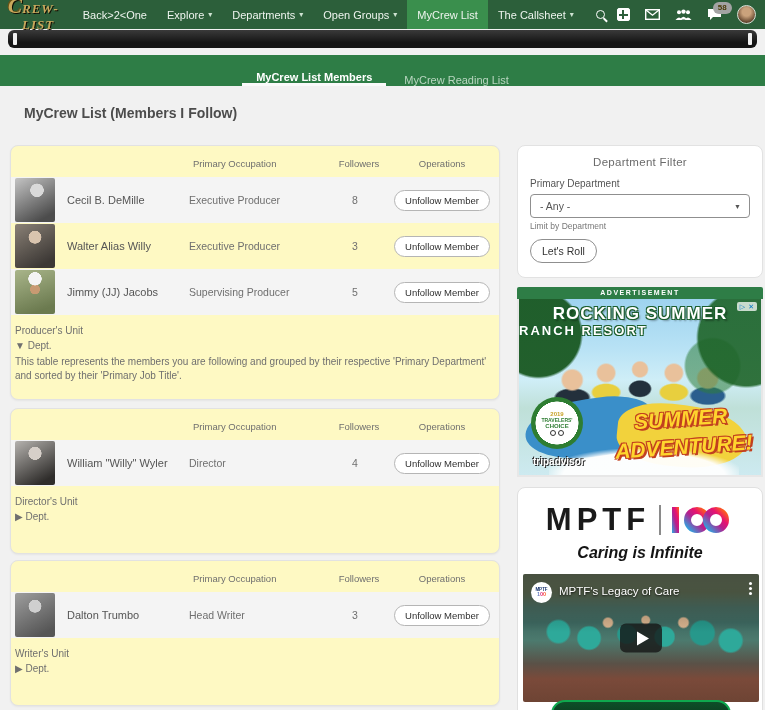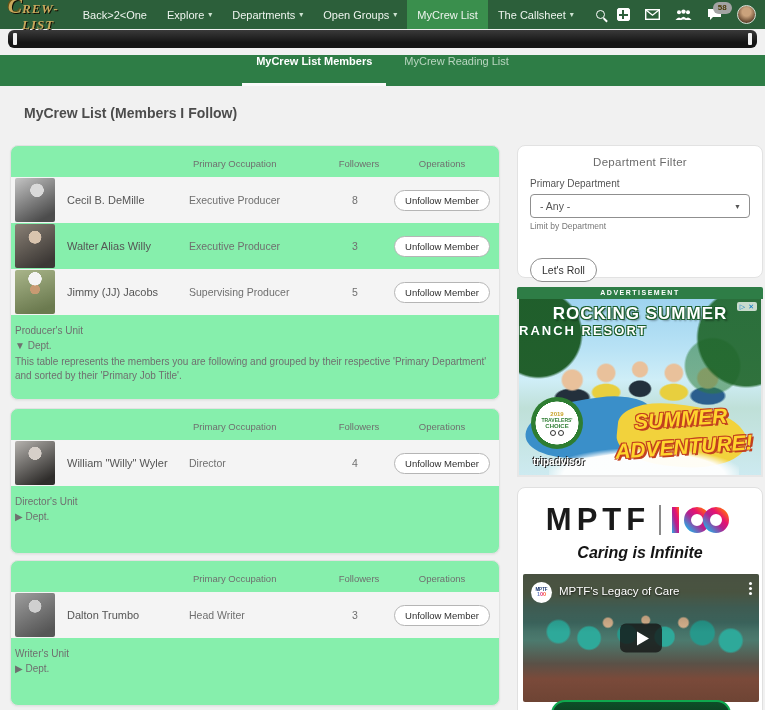--- a/index.html
+++ b/index.html
@@ -29,28 +29,28 @@
   .badge { position:absolute; top:-6px; right:-10px; background:#a3a3a3; color:#4a3a07; font-size:8px; font-weight:bold; padding:2px 5px; border-radius:8px; line-height:1; }
   .nav-avatar { width:19px; height:19px; border-radius:50%; border:1.5px solid #d8e2d8; background:radial-gradient(circle at 50% 35%, #caa27c 0 30%, #6b4c34 70%, #37281c 100%); cursor:pointer; }
 
   
   .blackbar { position:absolute; top:30px; left:8px; right:8px; height:18px; border-radius:6px; background:linear-gradient(180deg,#3a3a3a,#151515 70%); z-index:20; }
   .blackbar .tick-left,.blackbar .tick-right { position:absolute; top:3px; width:4px; height:12px; background:#f2f2f2; border-radius:1px; }
   .blackbar .tick-left { left:5px; } .blackbar .tick-right { right:5px; }
 
   
   .tabbar { position:absolute; top:55px; left:0; width:765px; height:31px; background:#2e7d46; display:flex; justify-content:center; align-items:stretch; gap:4px; }
-  .tab { display:flex; align-items:flex-start; padding:0 14px; font-size:11px; cursor:pointer; }
+  .tab { display:flex; align-items:flex-end; padding:0 14px; font-size:11px; cursor:pointer; }
   .tab.active { color:#fff; font-weight:bold; border-bottom:3px solid #fafafa; }
   .tab.inactive { color:#b9d6c0; }
 
   .page-title { position:absolute; top:105px; left:24px; font-size:14px; color:#4c4c4c; }
 
   
-  .card { position:absolute; left:10px; width:490px; background:#86efac; border:1px solid #e2e2e2; border-radius:8px; box-shadow:0 1px 2px rgba(0,0,0,.05); overflow:hidden; }
+  .card { position:absolute; left:10px; width:490px; background:#fef9c3; border:1px solid #e2e2e2; border-radius:8px; box-shadow:0 1px 2px rgba(0,0,0,.05); overflow:hidden; }
   .card1 { top:145px; height:255px; }
   .card2 { top:408px; height:146px; }
   .card3 { top:560px; height:146px; }
   .thead, .trow { display:grid; grid-template-columns:56px 122px 136px 60px 1fr; align-items:center; }
   .thead { padding:12px 4px 8px 4px; }
   .th { font-size:9.5px; color:#6f6f6f; }
   .th.center { text-align:center; }
   .trow { min-height:46px; }
   .trow.odd { background:#f4f4f4; }
   .avatar { width:40px; height:44px; margin-left:4px; border-radius:2px; cursor:pointer; }
@@ -69,21 +69,21 @@
   .dept-toggle { cursor:pointer; margin-bottom:2px; }
   .table-desc { color:#6f6f6f; }
 
   
   .filter-card { position:absolute; left:517px; top:145px; width:246px; height:133px; background:#fff; border:1px solid #e2e2e2; border-radius:8px; padding:10px 12px; }
   .filter-title { text-align:center; font-size:11.5px; color:#6b6b6b; letter-spacing:.3px; margin-bottom:10px; }
   .filter-label { font-size:10px; color:#555; margin-bottom:5px; }
   .select-box { position:relative; border:1px solid #8f8f8f; border-radius:4px; height:24px; display:flex; align-items:center; padding:0 9px; font-size:10.5px; color:#555; cursor:pointer; background:#fff; }
   .select-caret { position:absolute; right:8px; font-size:7px; color:#555; }
   .filter-helper { font-size:8.5px; color:#777; margin-top:3px; }
-  .lets-roll-btn { margin-top:27px; border:1px solid #8f8f8f; border-radius:12px; background:#fff; padding:5px 11px; font-size:10.5px; color:#333; cursor:pointer; }
+  .lets-roll-btn { margin-top:8px; border:1px solid #8f8f8f; border-radius:12px; background:#fff; padding:5px 11px; font-size:10.5px; color:#333; cursor:pointer; }
 
   
   .ad-wrap { position:absolute; left:517px; top:287px; width:246px; }
   .ad-banner { height:12px; background:#2e7d46; color:#fff; font-size:7px; font-weight:bold; letter-spacing:1.5px; text-align:center; line-height:12px; border-radius:2px 2px 0 0; }
   .ad-creative { position:relative; height:178px; border:2px solid #e7e7e7; border-top:none; overflow:hidden; cursor:pointer; background:
       radial-gradient(circle at 8% 20%, rgba(25,88,33,.95) 0 16%, transparent 17%),
       radial-gradient(circle at 94% 22%, rgba(30,100,40,.9) 0 18%, transparent 19%),
       radial-gradient(circle at 80% 38%, rgba(46,125,58,.55) 0 12%, transparent 13%),
       radial-gradient(circle at 22% 46%, #e9c19b 0 4.5%, transparent 5.5%),
       radial-gradient(circle at 36% 42%, #e9c19b 0 4.5%, transparent 5.5%),

